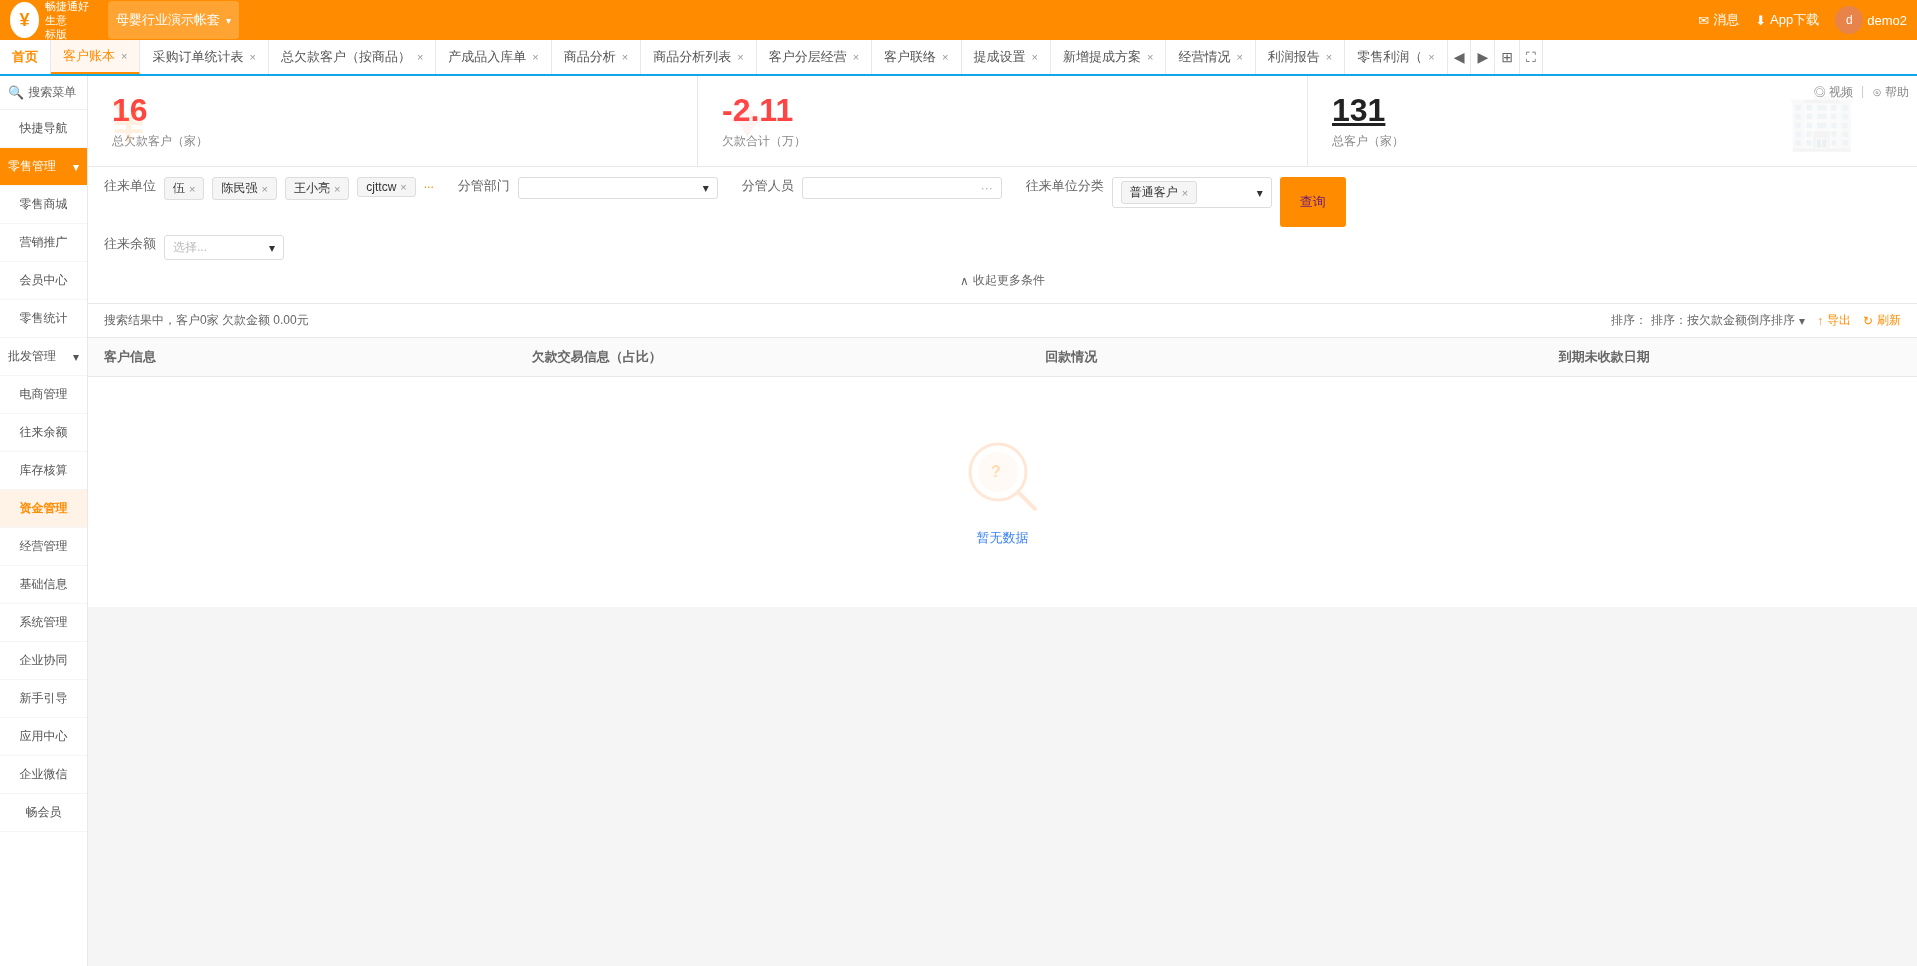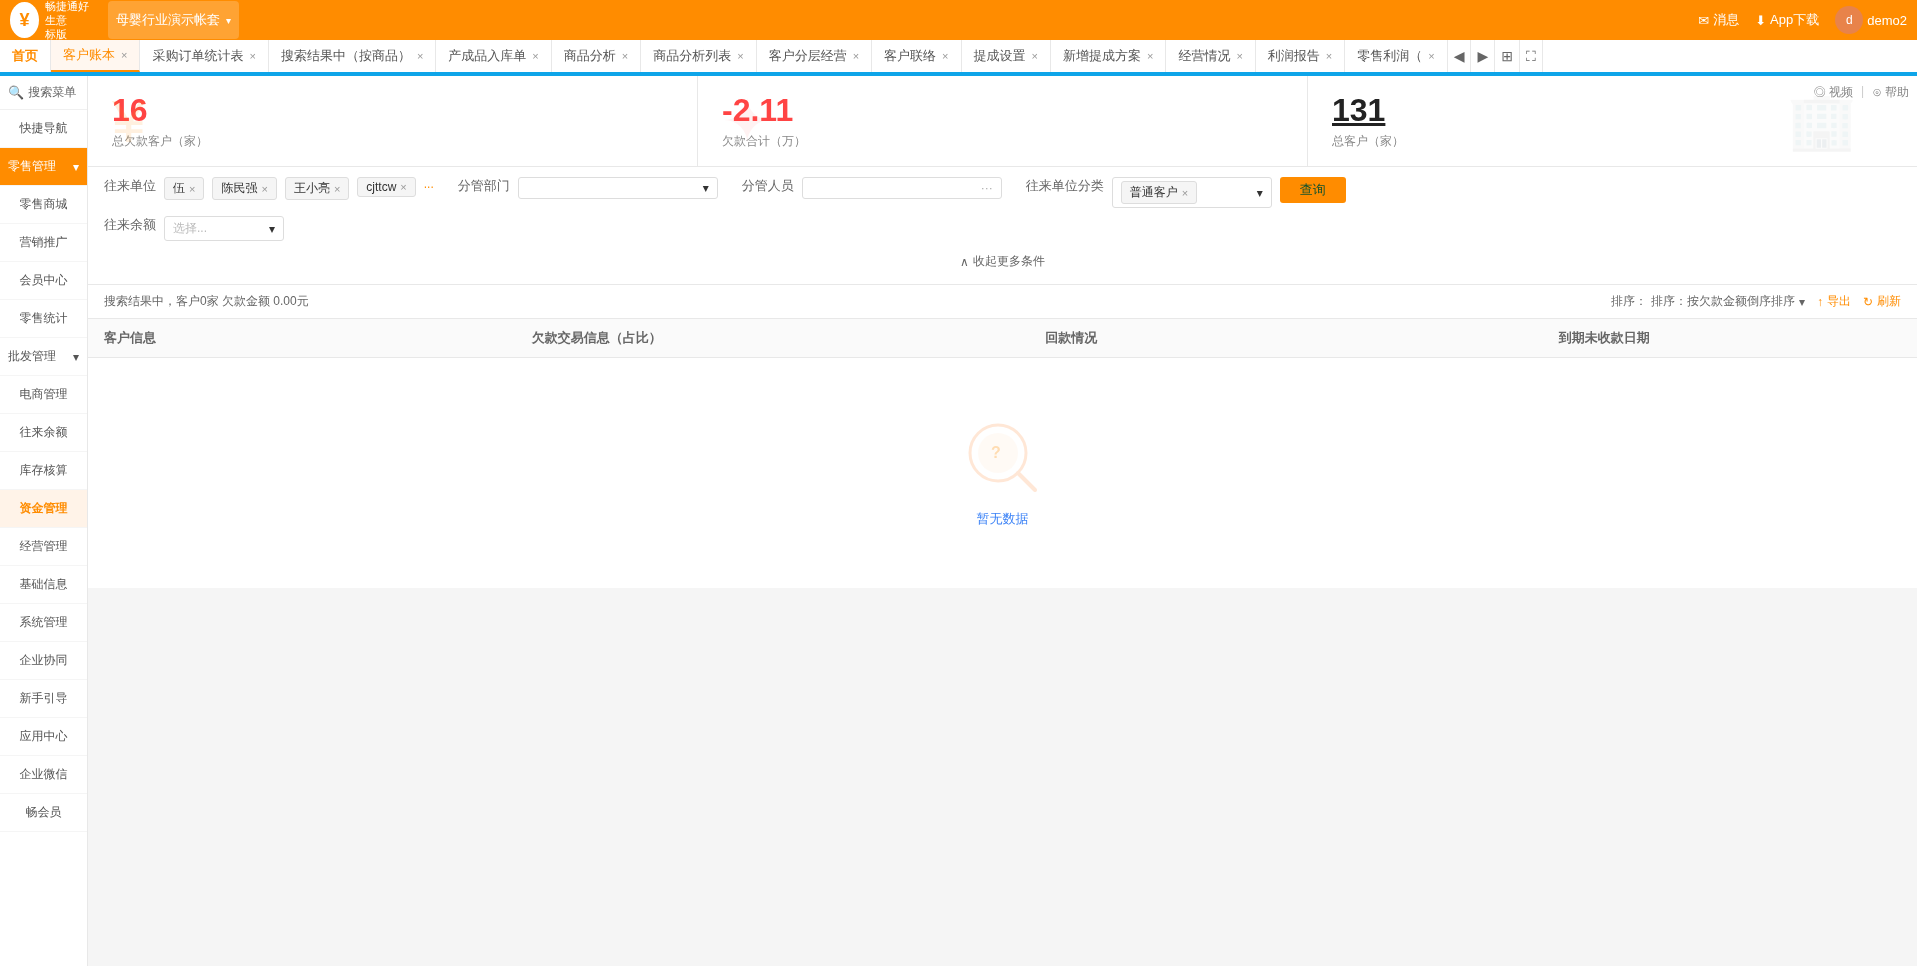--- a/index.html
+++ b/index.html
@@ -21,21 +21,21 @@
     }
     .store-selector .arrow { margin-left: 6px; font-size: 10px; }
     .header-right {
       margin-left: auto; display: flex; align-items: center; gap: 16px; color: #fff;
     }
     .header-right-item { display: flex; align-items: center; gap: 4px; cursor: pointer; font-size: 13px; }
     .avatar { width: 28px; height: 28px; border-radius: 50%; background: #ccc; overflow: hidden; display: flex; align-items: center; justify-content: center; }
 
     
     .tab-bar {
-      display: flex; align-items: center; background: #fff; border-bottom: 4px solid #0ea5e9; height: 36px; flex-shrink: 0; overflow: hidden;
+      display: flex; align-items: center; background: #fff; border-bottom: 2px solid #0ea5e9; height: 36px; flex-shrink: 0; overflow: hidden;
     }
     .tab-item {
       display: flex; align-items: center; padding: 0 12px; height: 100%; font-size: 13px; color: #555; cursor: pointer; white-space: nowrap; border-right: 1px solid #e8e8e8; position: relative; flex-shrink: 0;
     }
     .tab-item.active { background: #fff7f0; color: #ff8c00; border-bottom: 2px solid #ff8c00; }
     .tab-item.home { color: #ff8c00; font-weight: bold; }
     .tab-close { margin-left: 6px; font-size: 11px; color: #999; cursor: pointer; }
     .tab-nav-btn { padding: 0 6px; height: 100%; display: flex; align-items: center; cursor: pointer; color: #666; font-size: 14px; border-right: 1px solid #e8e8e8; }
 
     
@@ -81,21 +81,21 @@
     .filter-tag .close { color: #999; cursor: pointer; font-size: 11px; }
     .filter-select {
       display: inline-flex; align-items: center; border: 1px solid #ddd; border-radius: 3px; padding: 3px 8px; font-size: 12px; background: #fff; cursor: pointer; min-width: 160px; justify-content: space-between;
     }
     .filter-select.wide { min-width: 200px; }
     .filter-more { color: #ff8c00; cursor: pointer; font-size: 12px; }
     .collapse-btn {
       display: flex; align-items: center; justify-content: center; gap: 4px; color: #666; font-size: 12px; cursor: pointer; padding: 4px; width: 100%; text-align: center;
     }
     .btn-query {
-      background: #ff8c00; color: #14532d; border: none; border-radius: 3px; padding: 4px 20px; font-size: 13px; cursor: pointer;
+      background: #ff8c00; color: #701a75; border: none; border-radius: 3px; padding: 16px 20px; font-size: 13px; cursor: pointer;
     }
 
     
     .results-bar {
       display: flex; align-items: center; justify-content: space-between; padding: 8px 16px; background: #fff; border-bottom: 1px solid #e8e8e8; font-size: 12px; color: #666;
     }
     .results-bar-right { display: flex; align-items: center; gap: 12px; }
     .sort-btn { display: flex; align-items: center; gap: 4px; cursor: pointer; }
     .action-btn { display: flex; align-items: center; gap: 4px; cursor: pointer; color: #ff8c00; }
 
@@ -157,21 +157,21 @@
   </div>
   <div class="tab-item active">
     <span>客户账本</span>
     <span class="tab-close">×</span>
   </div>
   <div class="tab-item">
     <span>采购订单统计表</span>
     <span class="tab-close">×</span>
   </div>
   <div class="tab-item">
-    <span>搜索结果中（按商品）</span>
+    <span>总欠款客户（按商品）</span>
     <span class="tab-close">×</span>
   </div>
   <div class="tab-item">
     <span>产成品入库单</span>
     <span class="tab-close">×</span>
   </div>
   <div class="tab-item">
     <span>商品分析</span>
     <span class="tab-close">×</span>
   </div>

